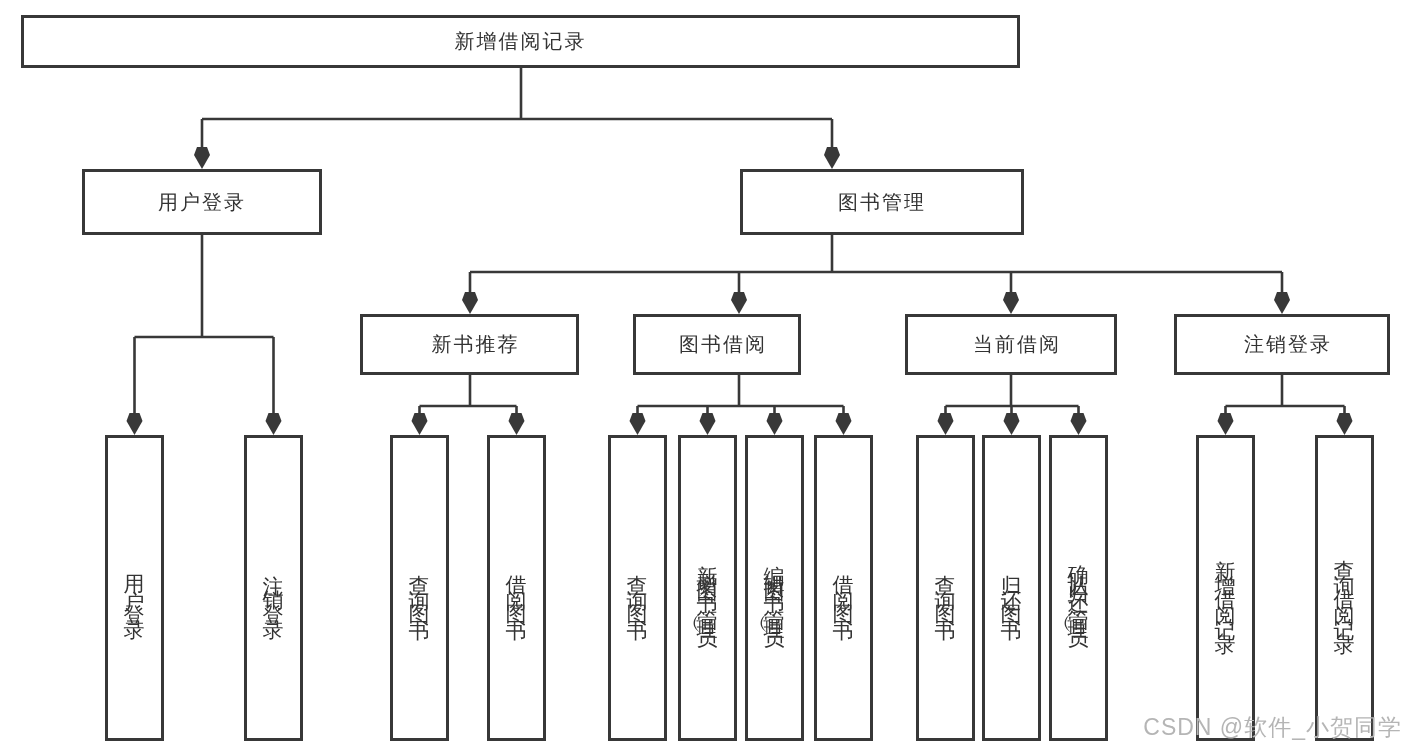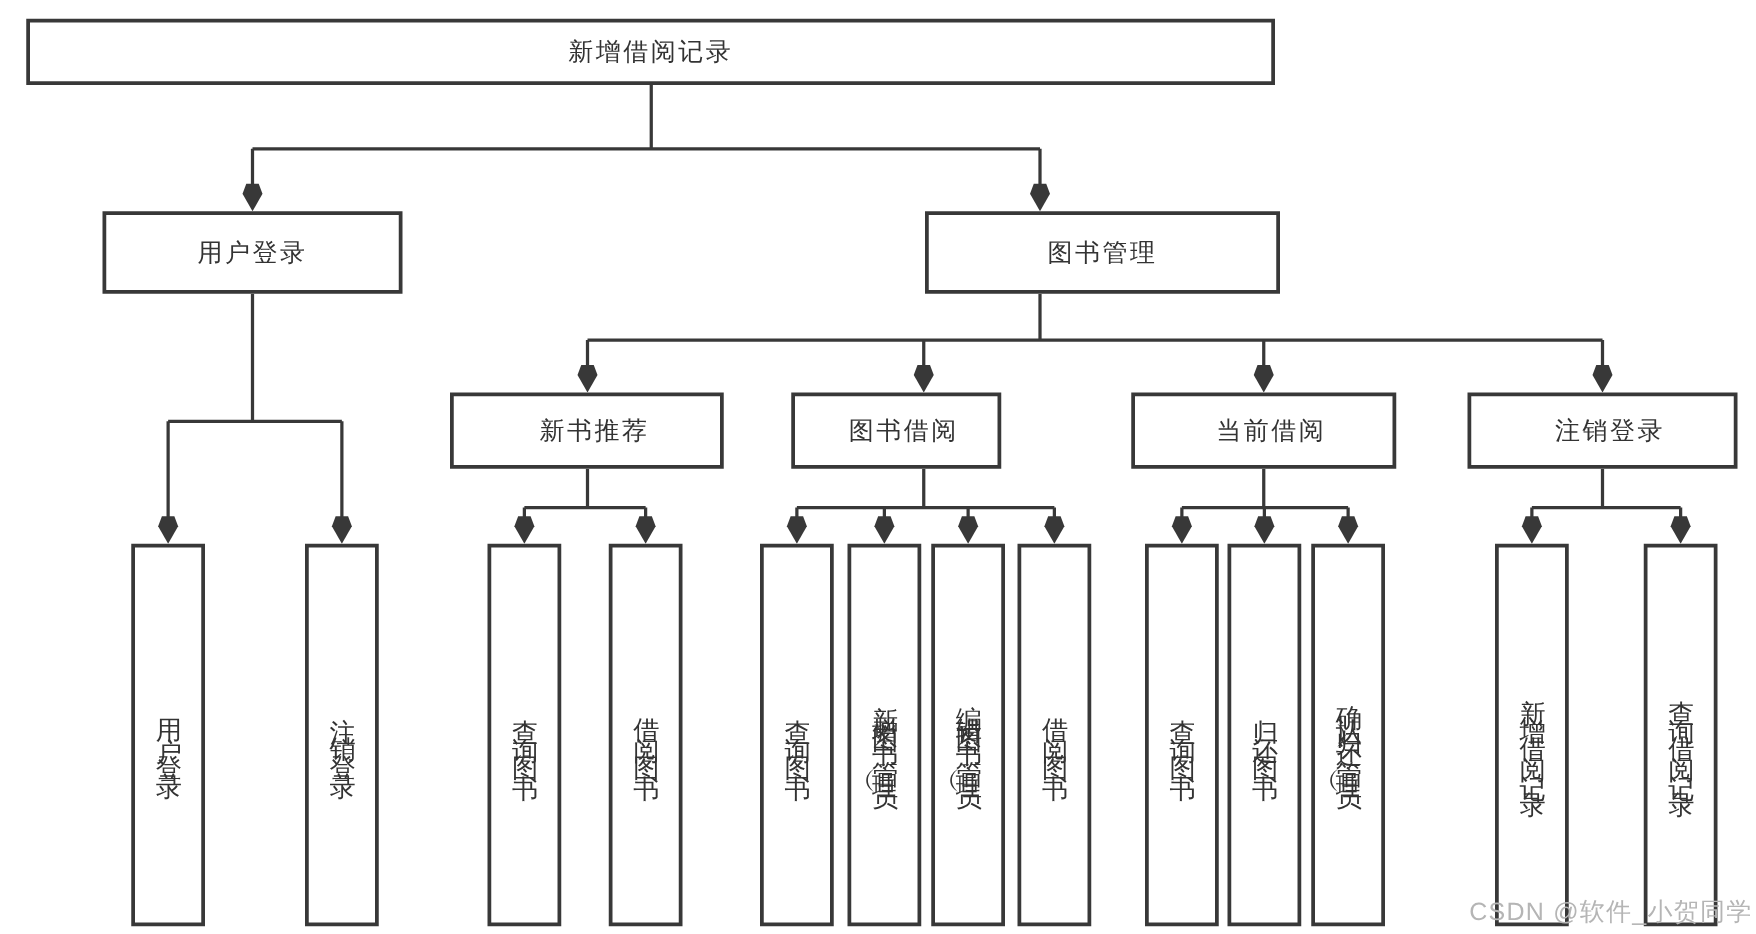--- a/index.html
+++ b/index.html
@@ -27,21 +27,21 @@
   .leaf{top:435px;height:306px;width:59px;}
   .hlabel{font-size:20px;letter-spacing:2px;white-space:nowrap;}
   .vtext{
     writing-mode:vertical-rl;text-orientation:upright;
     font-size:21px;letter-spacing:15px;line-height:1;
   }
   .vtext.long{letter-spacing:9px;}
   .rotg{display:inline-block;transform:rotate(90deg);}
   .watermark{
     position:absolute;right:3px;bottom:4px;z-index:3;
-    font-size:20px;color:var(--watermark);letter-spacing:1px;white-space:nowrap;
+    font-size:23px;color:var(--watermark);letter-spacing:1px;white-space:nowrap;
   }
 </style>
 </head>
 <body>
 
 <svg class="wires" width="1405" height="747" viewBox="0 0 1405 747">
 
   <line x1="521" y1="68" x2="521" y2="119"></line>
   <line x1="202" y1="119" x2="832" y2="119"></line>
   <line x1="202" y1="119" x2="202" y2="162"></line>

